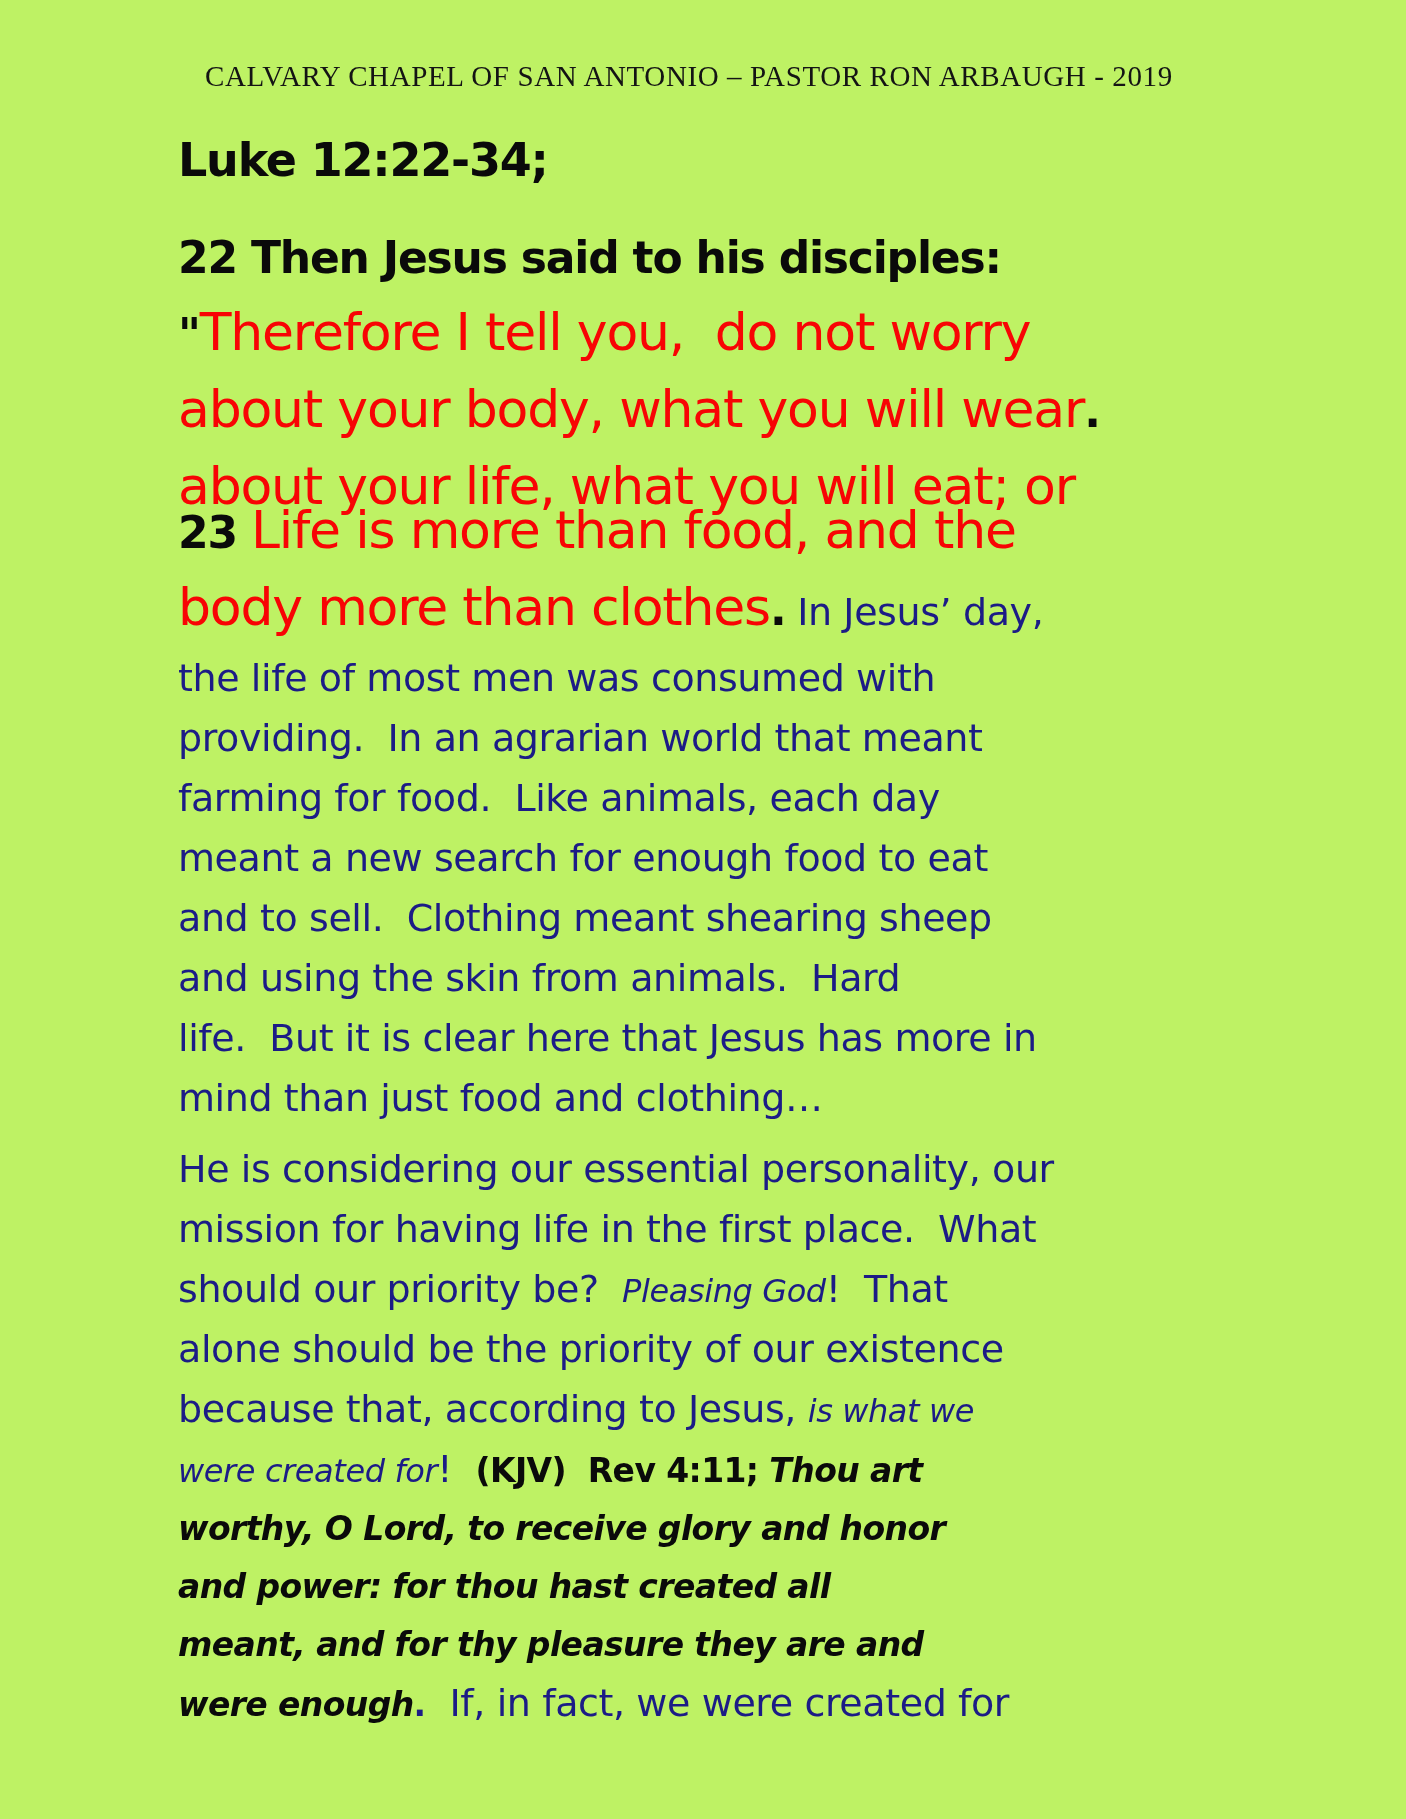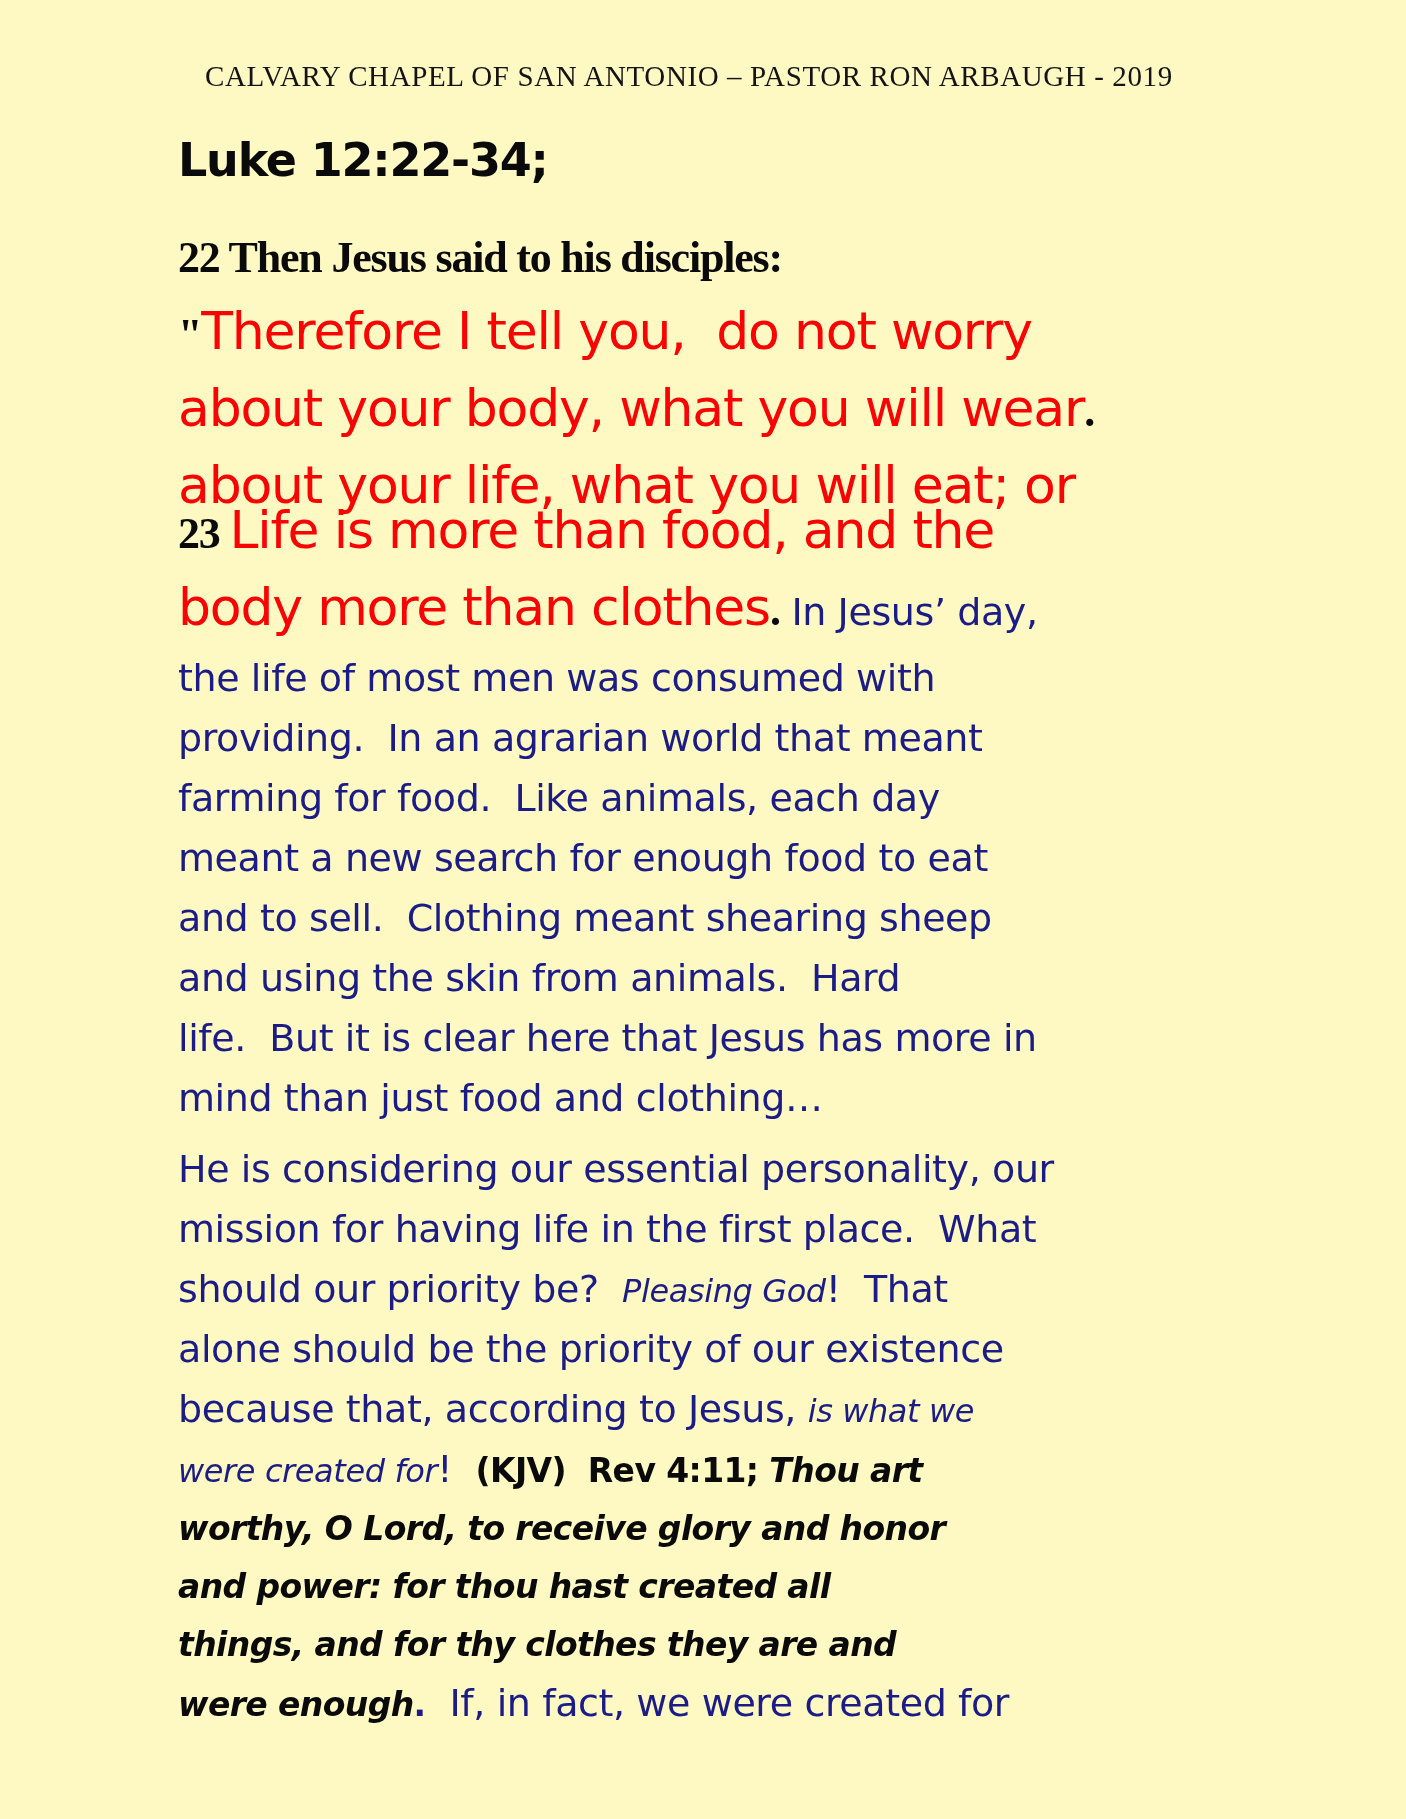--- a/index.html
+++ b/index.html
@@ -3,21 +3,21 @@
 <meta charset="utf-8">
 <style>
   html,body { margin:0; padding:0; }
   body {
     width:1406px; height:1819px;
     background:#ffffff;
     position:relative;
     font-family:"DejaVu Sans", sans-serif;
     overflow:hidden;
   }
-  .page { position:absolute; left:0; top:0; width:1406px; height:1819px; background:#fef9c3; }
+  .page { position:absolute; left:0; top:0; width:1406px; height:1819px; background:#bef264; }
 
   .doc-header {
     position:absolute; left:205px; top:60px;
     font-family:"Liberation Serif", serif;
     font-size:29px; color:#141414;
     letter-spacing:0.6px;
     white-space:pre;
   }
 
   .doc-title {
@@ -30,21 +30,21 @@
   .para { position:absolute; left:178px; }
   .p-0 { top:226px; }
   .p-1 { top:498px; }
   .p-2 { top:1143px; }
 
   .line { white-space:pre; }
   .line-big  { line-height:64px; }
   .line-body { line-height:52px; }
 
   
-  .kb  { font-size:44px; font-weight:700; color:#0a0a0a; letter-spacing:-1.2px;font-family:Liberation Serif, serif; }
+  .kb  { font-size:44px; font-weight:700; color:#0a0a0a; letter-spacing:-1.2px; }
   .rb  { font-size:52px; font-weight:400; color:#f80404; letter-spacing:-1.2px; }
   .nv  { font-size:38px; font-weight:400; color:#1c1c86; letter-spacing:-0.4px; }
   .nvi { font-size:32px; font-style:italic; color:#1c1c86; letter-spacing:-0.4px; }
   .nvb { font-size:33px; font-weight:700; color:#1c1c86; }
   .bb  { font-size:33px; font-weight:700; color:#0a0a0a; letter-spacing:-0.6px; }
   .bbi { font-size:33px; font-weight:700; font-style:italic; color:#0a0a0a; letter-spacing:-0.6px; }
 </style>
 </head>
 <body>
 
@@ -74,17 +74,17 @@
       </div>
       <div class="para p-2">
         <div class="line line-body"><span class="nv">He is considering our essential personality, our</span></div>
         <div class="line line-body"><span class="nv">mission for having life in the first place.  What</span></div>
         <div class="line line-body"><span class="nv">should our priority be?  </span><span class="nvi">Pleasing God</span><span class="nv">!  That</span></div>
         <div class="line line-body"><span class="nv">alone should be the priority of our existence</span></div>
         <div class="line line-body"><span class="nv">because that, according to Jesus, </span><span class="nvi">is what we</span></div>
         <div class="line line-body"><span class="nvi">were created for</span><span class="nv">!  </span><span class="bb">(KJV)  Rev 4:11; </span><span class="bbi">Thou art</span></div>
         <div class="line line-body"><span class="bbi">worthy, O Lord, to receive glory and honor</span></div>
         <div class="line line-body"><span class="bbi">and power: for thou hast created all</span></div>
-        <div class="line line-body"><span class="bbi">things, and for thy clothes they are and</span></div>
+        <div class="line line-body"><span class="bbi">meant, and for thy pleasure they are and</span></div>
         <div class="line line-body"><span class="bbi">were enough</span><span class="nvb">.</span><span class="nv">  If, in fact, we were created for</span></div>
       </div>
     </div>
 </div>
 
 </body></html>

